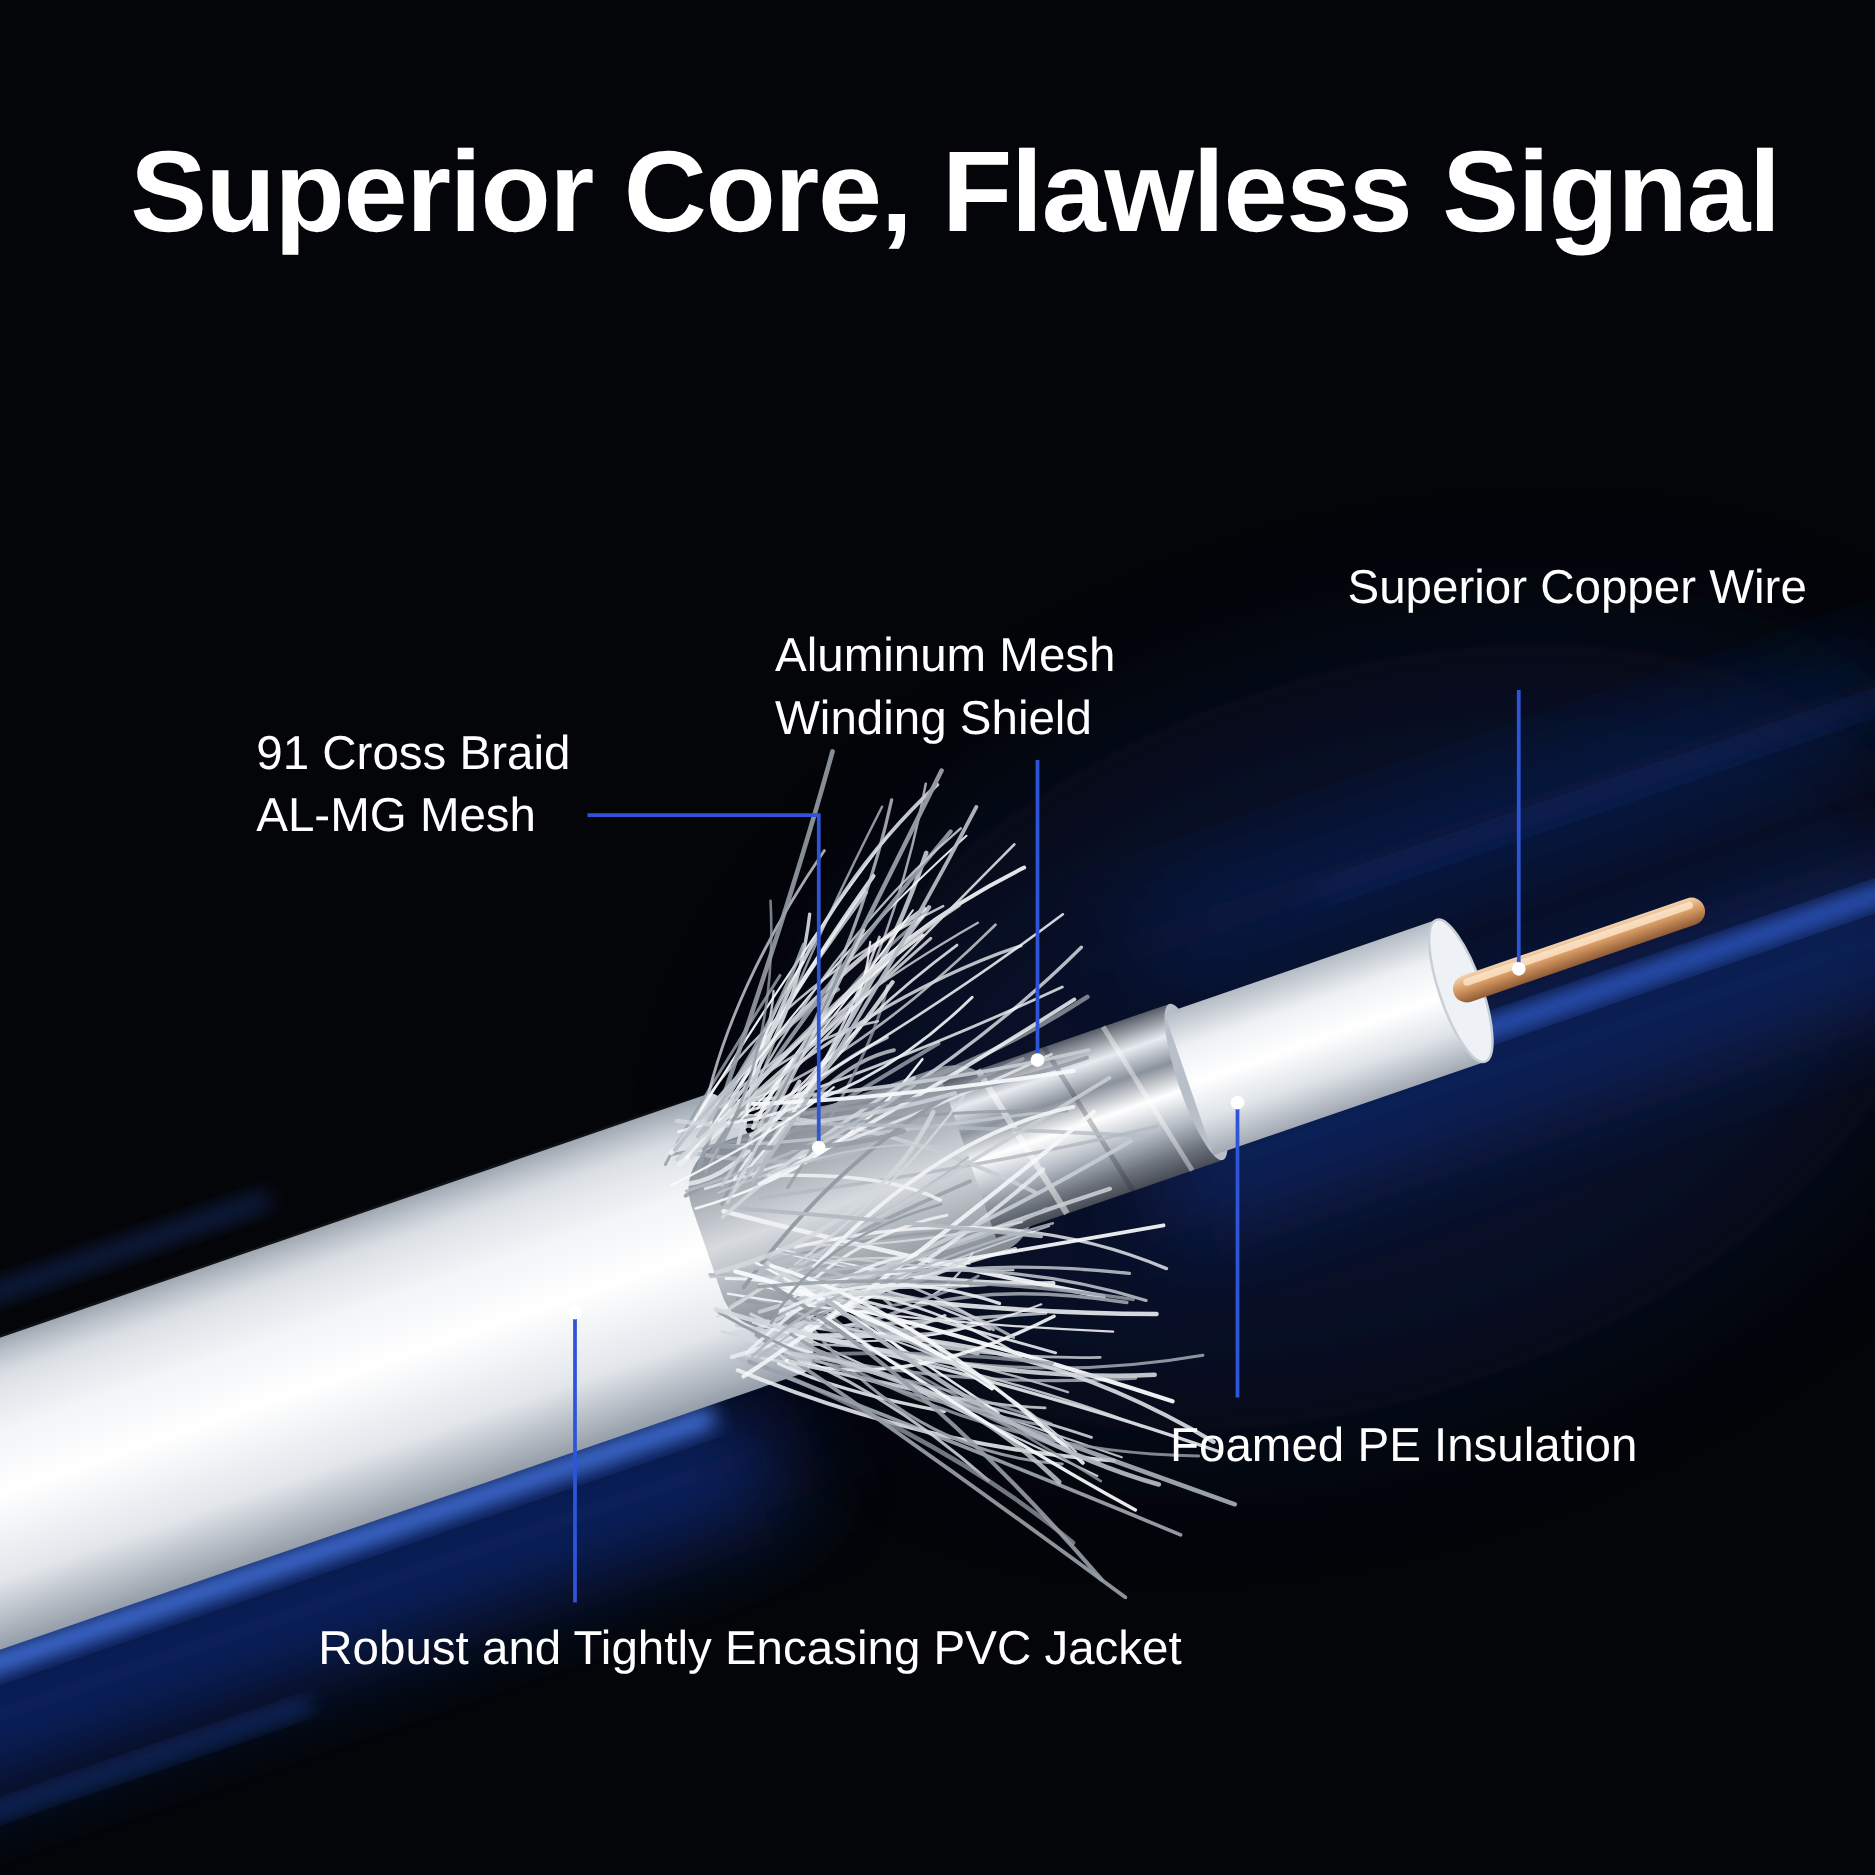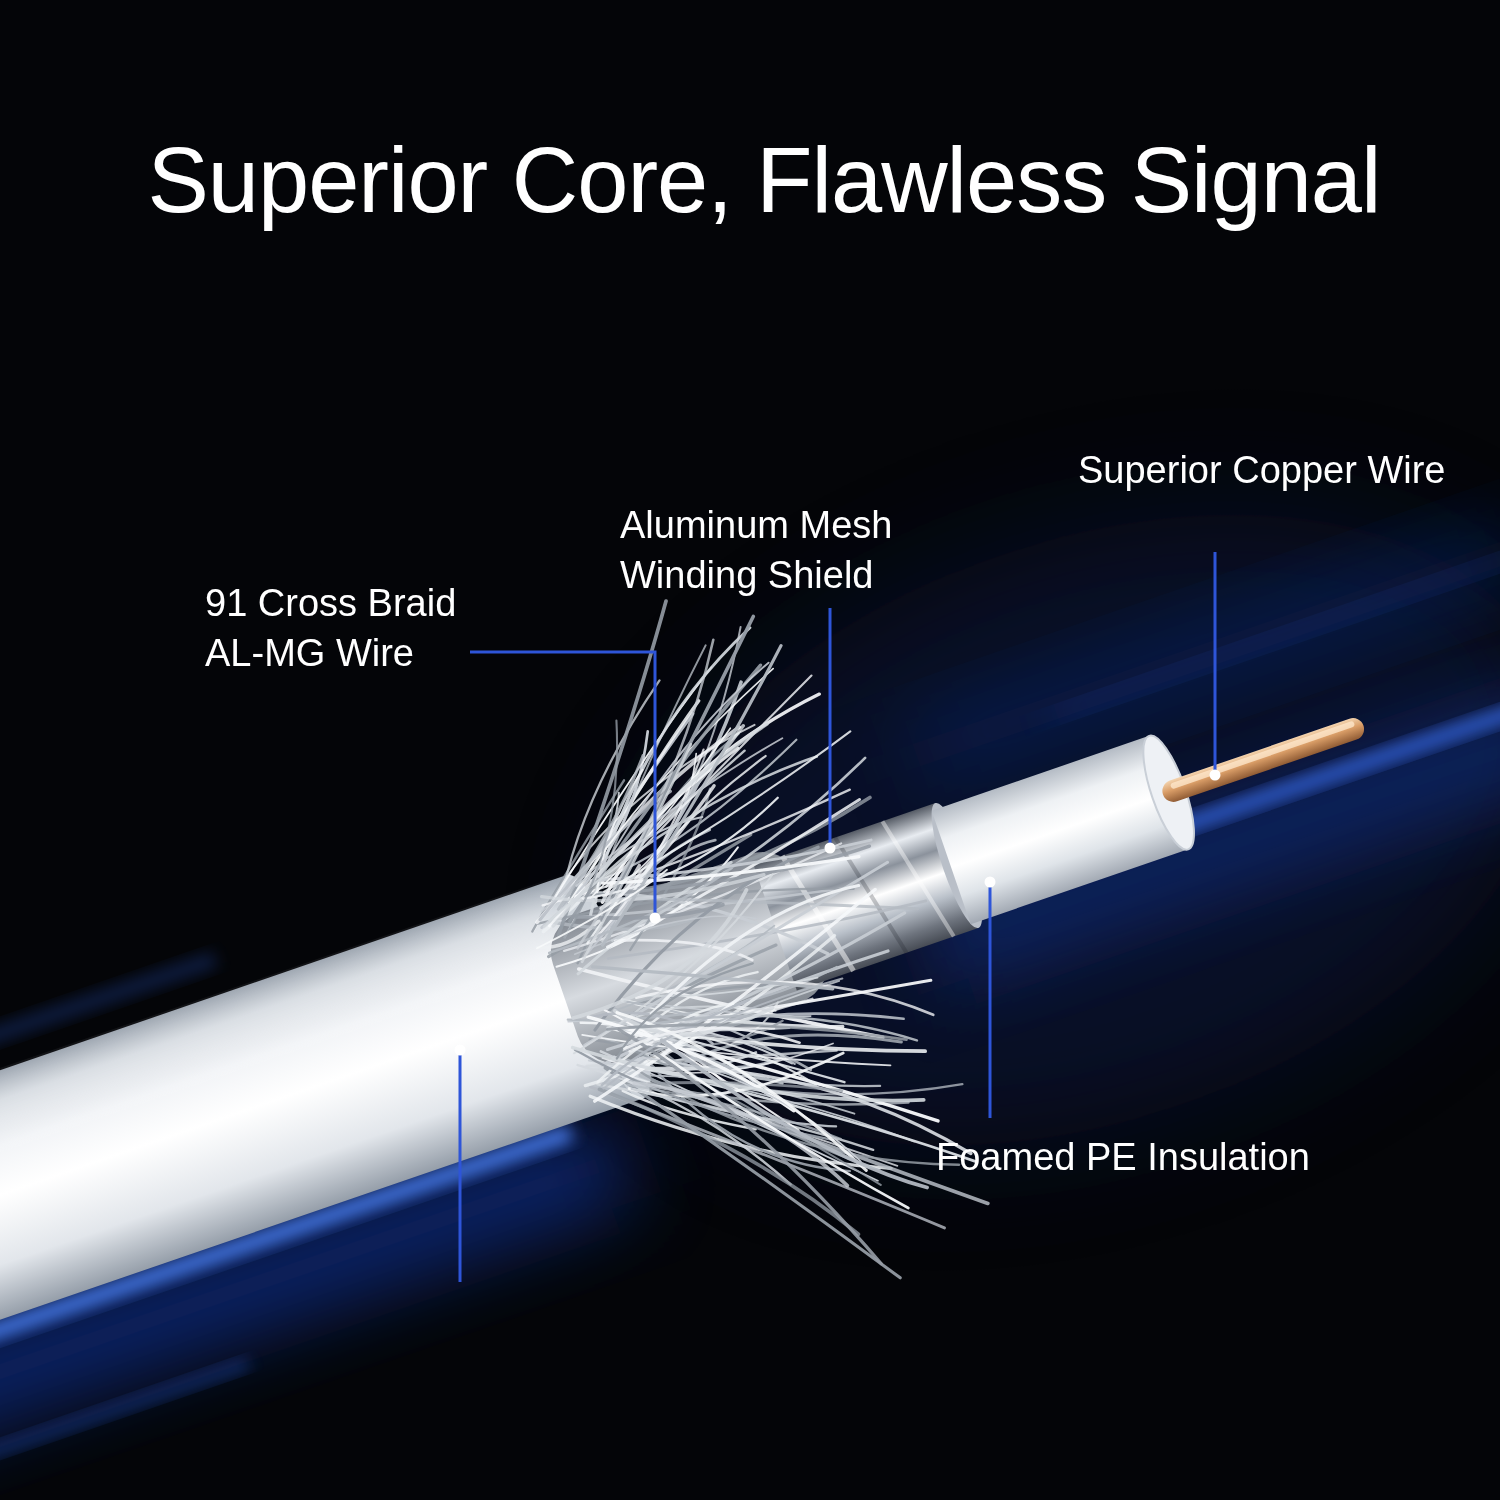--- a/index.html
+++ b/index.html
@@ -4,23 +4,23 @@
 <style>
   * { margin:0; padding:0; box-sizing:border-box; }
   html,body { background:#000; }
   .stage {
     position:relative; width:1500px; height:1500px;
     background:#040508; overflow:hidden;
     font-family:"Liberation Sans", sans-serif;
   }
   .scene { position:absolute; left:0; top:0; }
   .title {
-    position:absolute; top:128px; left:0; width:100%;
+    position:absolute; top:102px; left:0; width:100%;
     text-align:center; color:#ffffff;
-    font-size:92px; font-weight:400; letter-spacing:-1px;
+    font-size:92px; font-weight:700; letter-spacing:-1px;
     white-space:nowrap;
     padding-left:28px;
   }
   .callout {
     position:absolute; color:#ffffff;
     font-size:38px; line-height:50px; font-weight:500;
   }
   #co-mesh       { left:205px;  top:578px; }
   #co-foil       { left:620px;  top:500px; }
   #co-copper     { left:1035px; top:445px;margin-left:43px; }
@@ -299,30 +299,33 @@
       <circle cx="1215" cy="775" r="5.5"></circle>
       <circle cx="990" cy="882" r="5.5"></circle>
       <circle cx="460" cy="1050" r="5.5"></circle>
     </g>
   </svg>
 
   <h1 class="title">Superior Core, Flawless Signal</h1>
 
   <div class="callout" id="co-mesh">
     <div>91 Cross Braid</div>
-    <div>AL-MG Wire</div>
+    <div>AL-MG Mesh</div>
   </div>
 
   <div class="callout" id="co-foil">
     <div>Aluminum Mesh</div>
     <div>Winding Shield</div>
   </div>
 
   <div class="callout" id="co-copper">
     <div>Superior Copper Wire</div>
   </div>
 
   <div class="callout" id="co-insulation">
     <div>Foamed PE Insulation</div>
   </div>
 
+  <div class="callout" id="co-jacket">
+    <div>Robust and Tightly Encasing PVC Jacket</div>
+  </div>
 
 </div>
 
 </body></html>

